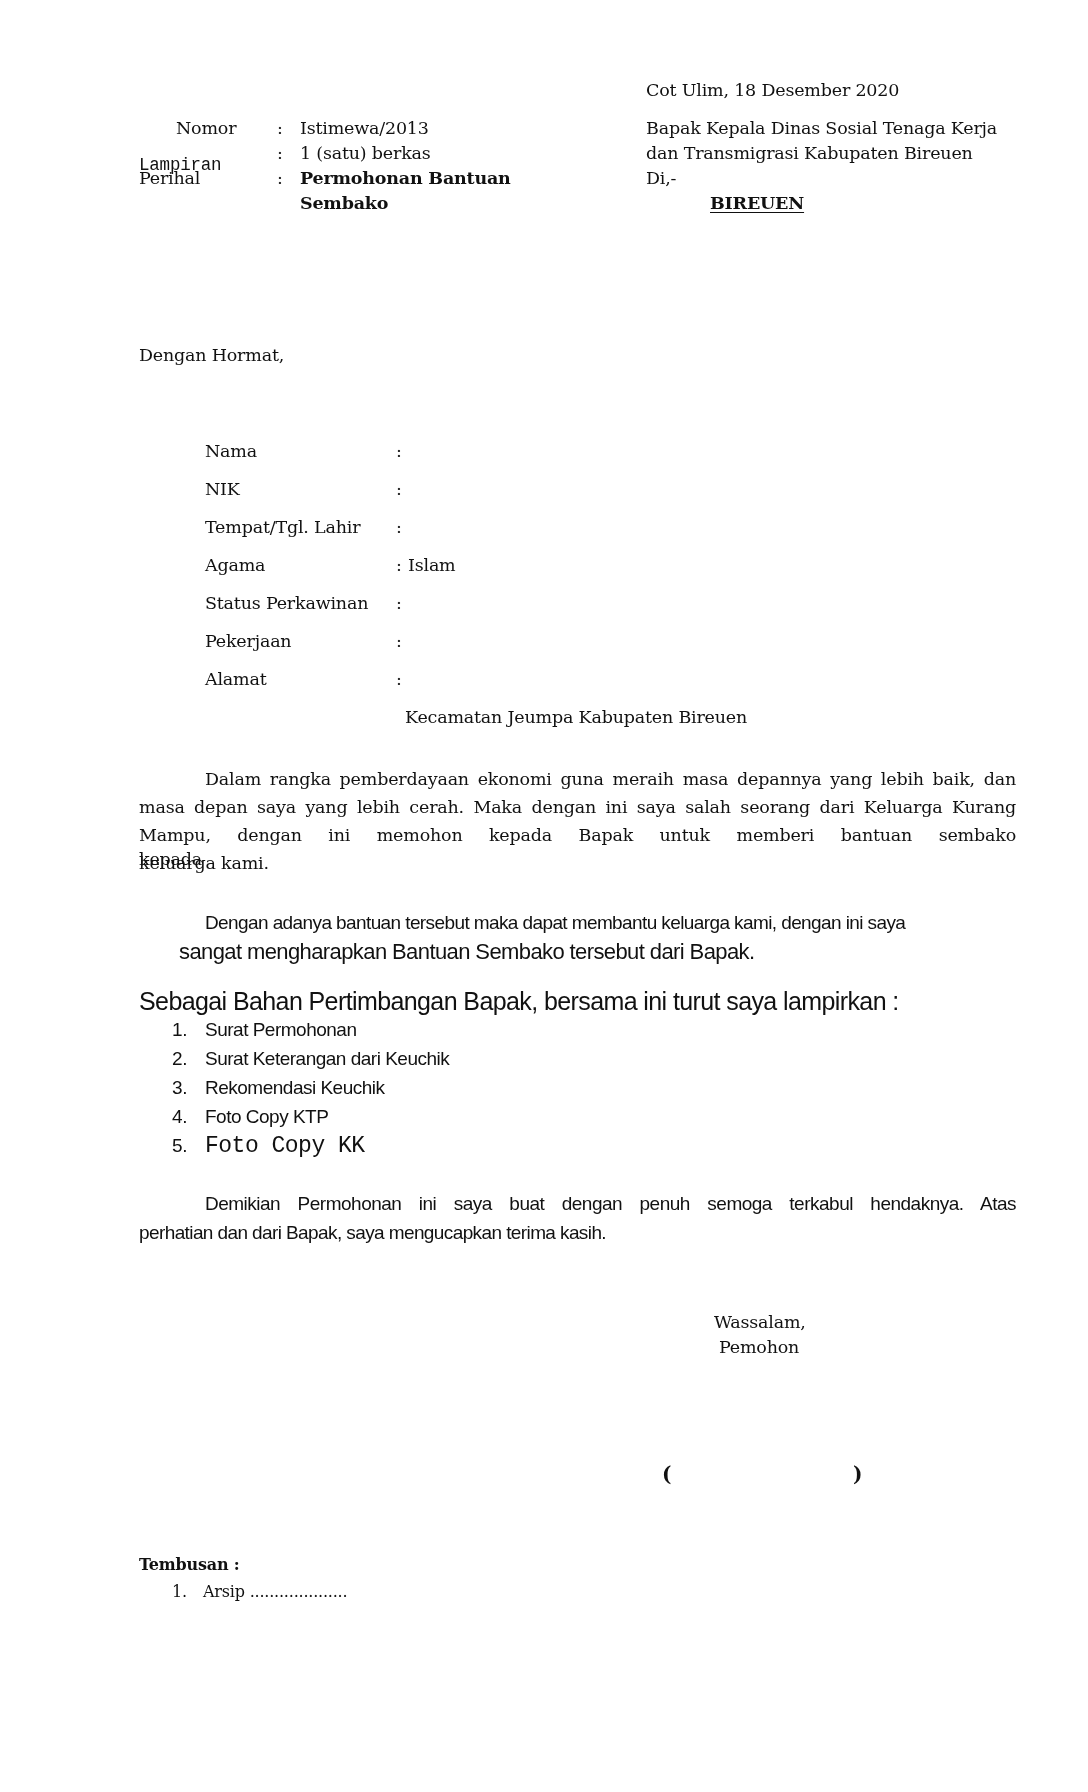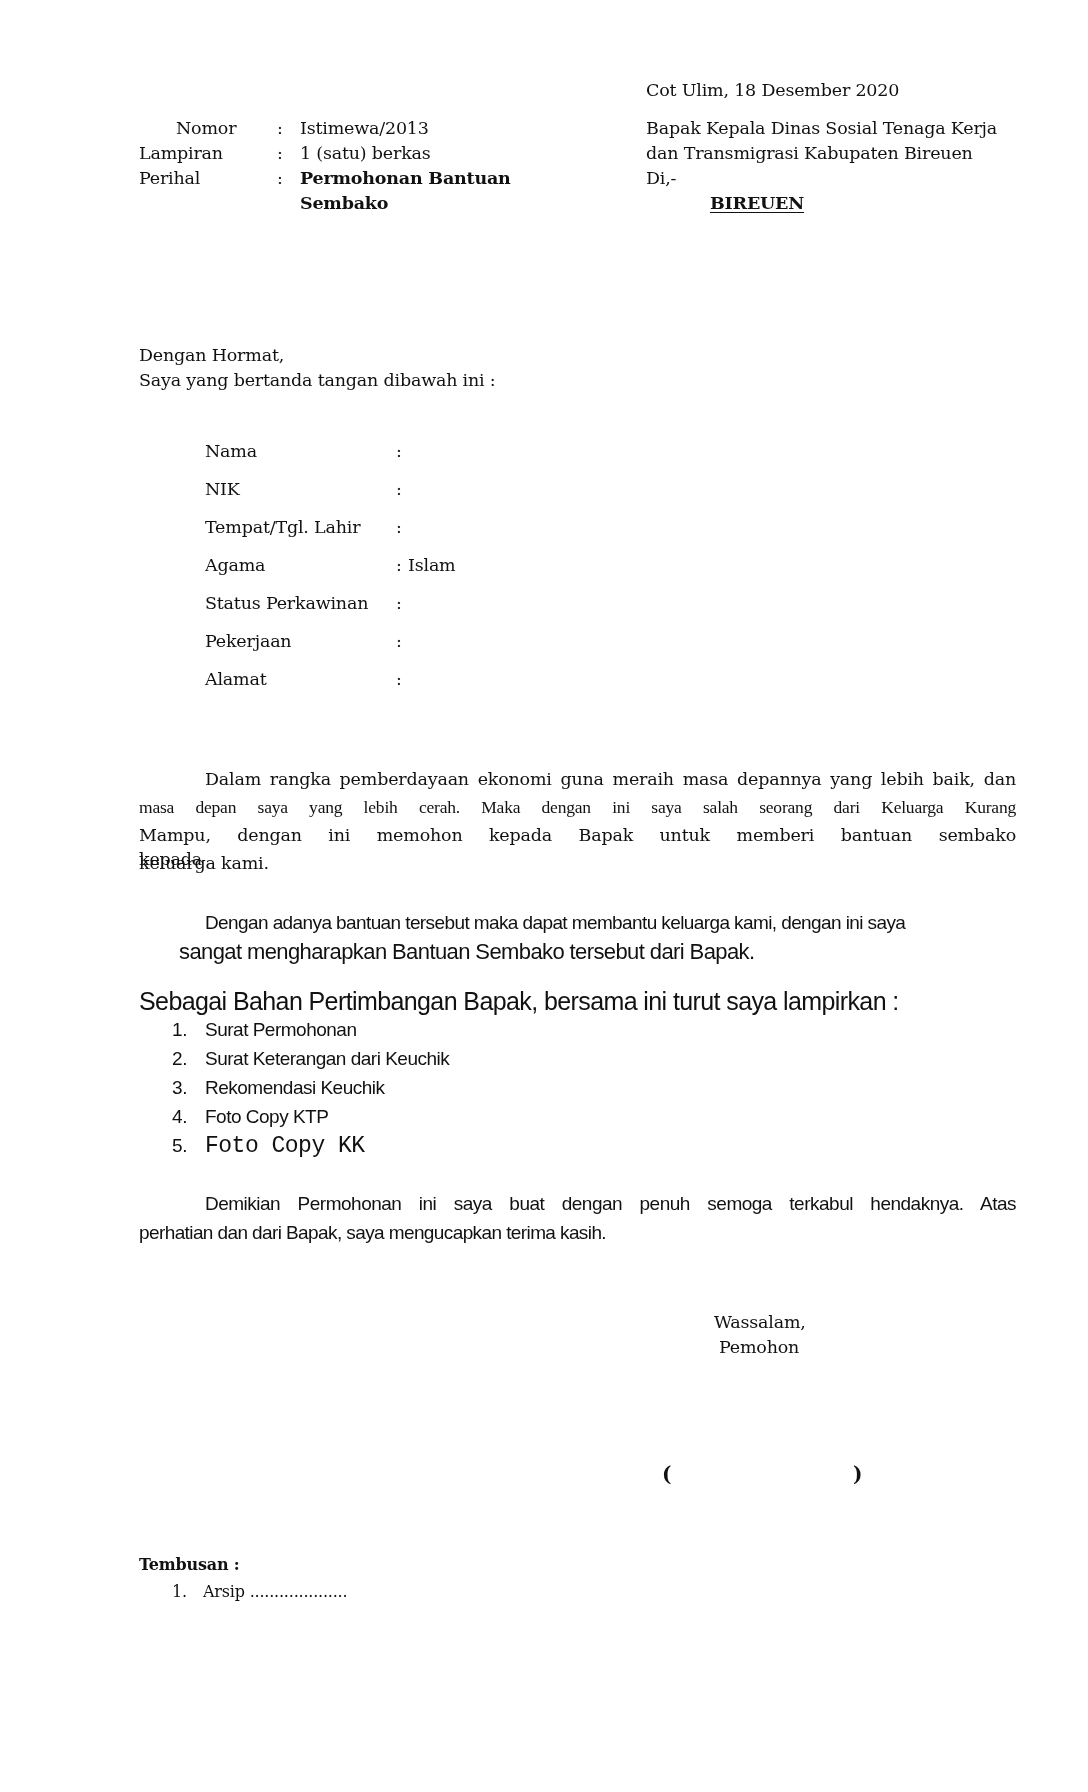--- a/index.html
+++ b/index.html
@@ -21,39 +21,38 @@
 
 <div class="page">
 
   <div class="abs t" style="left:646px; top:78px;">Cot Ulim, 18 Desember 2020</div>
 
   <div>
     <div class="abs t" style="left:139px; top:116px;margin-left:37px;">Nomor</div>
     <div class="abs t" style="left:277px; top:116px;">:</div>
     <div class="abs t" style="left:300px; top:116px;">Istimewa/2013</div>
 
-    <div class="abs t" style="left:139px; top:141px;">Lampiran</div>
+    <div class="abs t" style="left:139px; top:153px;font-family:Liberation Mono, monospace;">Lampiran</div>
     <div class="abs t" style="left:277px; top:141px;">:</div>
     <div class="abs t" style="left:300px; top:141px;">1 (satu) berkas</div>
 
     <div class="abs t" style="left:139px; top:166px;">Perihal</div>
     <div class="abs t" style="left:277px; top:166px;">:</div>
     <div class="abs t b" style="left:300px; top:166px;">Permohonan Bantuan</div>
     <div class="abs t b" style="left:300px; top:191px;">Sembako</div>
   </div>
 
   <div>
     <div class="abs t" style="left:646px; top:116px;">Bapak Kepala Dinas Sosial Tenaga Kerja</div>
     <div class="abs t" style="left:646px; top:141px;">dan Transmigrasi Kabupaten Bireuen</div>
     <div class="abs t" style="left:646px; top:166px;">Di,-</div>
     <div class="abs t b u" style="left:710px; top:191px;">BIREUEN</div>
   </div>
 
   <div class="abs t" style="left:139px; top:343px;">Dengan Hormat,</div>
-  <div class="abs t" style="left:139px; top:368px;">Saya yang bertanda tangan dibawah ini :</div>
 
   <div>
     <div class="abs t" style="left:205px; top:439px;">Nama</div>
     <div class="abs t" style="left:396px; top:439px;">:</div>
     <div class="abs t" style="left:408px; top:439px;"></div>
 
     <div class="abs t" style="left:205px; top:477px;">NIK</div>
     <div class="abs t" style="left:396px; top:477px;">:</div>
     <div class="abs t" style="left:408px; top:477px;"></div>
 
@@ -71,24 +70,25 @@
 
     <div class="abs t" style="left:205px; top:629px;">Pekerjaan</div>
     <div class="abs t" style="left:396px; top:629px;">:</div>
     <div class="abs t" style="left:408px; top:629px;"></div>
 
     <div class="abs t" style="left:205px; top:667px;">Alamat</div>
     <div class="abs t" style="left:396px; top:667px;">:</div>
     <div class="abs t" style="left:408px; top:667px;"></div>
   </div>
 
+  <div class="abs t" style="left:405px; top:705px;">Kecamatan Jeumpa Kabupaten Bireuen</div>
 
   <div>
     <div class="abs t justify-full" style="left:205px; top:767px; width:811px;">Dalam rangka pemberdayaan ekonomi guna meraih masa depannya yang lebih baik, dan</div>
-    <div class="abs t justify-full" style="left:139px; top:795px; width:877px;font-family:Liberation Serif, serif;">masa depan saya yang lebih cerah. Maka dengan ini saya salah seorang dari Keluarga Kurang</div>
+    <div class="abs t justify-full" style="left:139px; top:795px; width:877px;">masa depan saya yang lebih cerah. Maka dengan ini saya salah seorang dari Keluarga Kurang</div>
     <div class="abs t justify-full" style="left:139px; top:823px; width:877px; word-spacing:14px;">Mampu, dengan ini memohon kepada Bapak untuk memberi bantuan sembako kepada</div>
     <div class="abs t" style="left:139px; top:851px;">keluarga kami.</div>
   </div>
 
   <div>
     <div class="abs t cond" style="left:205px; top:911px; font-size:19px; letter-spacing:-0.6px;">Dengan adanya bantuan tersebut maka dapat membantu  keluarga kami, dengan ini saya</div>
     <div class="abs t cond" style="left:139px; top:940px; font-size:22px; letter-spacing:-0.6px;margin-left:40px;">sangat mengharapkan Bantuan Sembako tersebut dari Bapak.</div>
   </div>
 
   <div>

